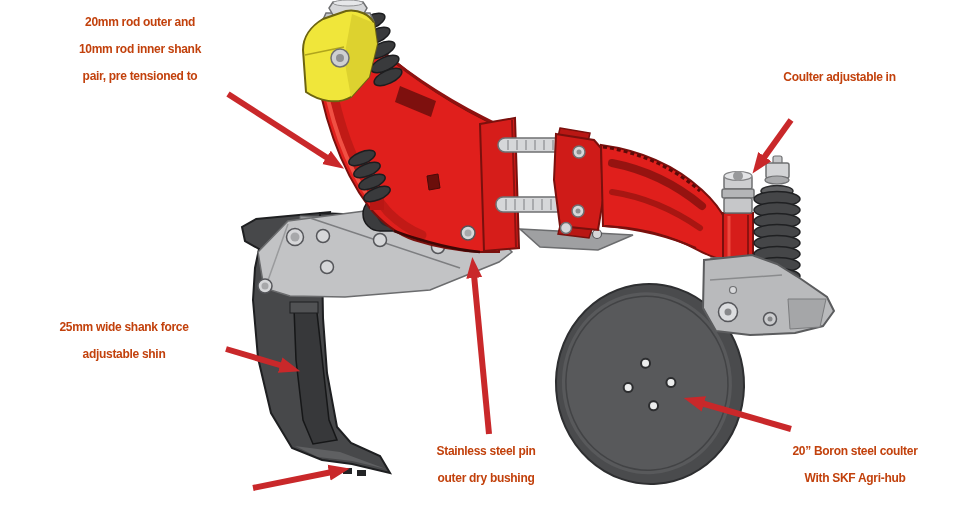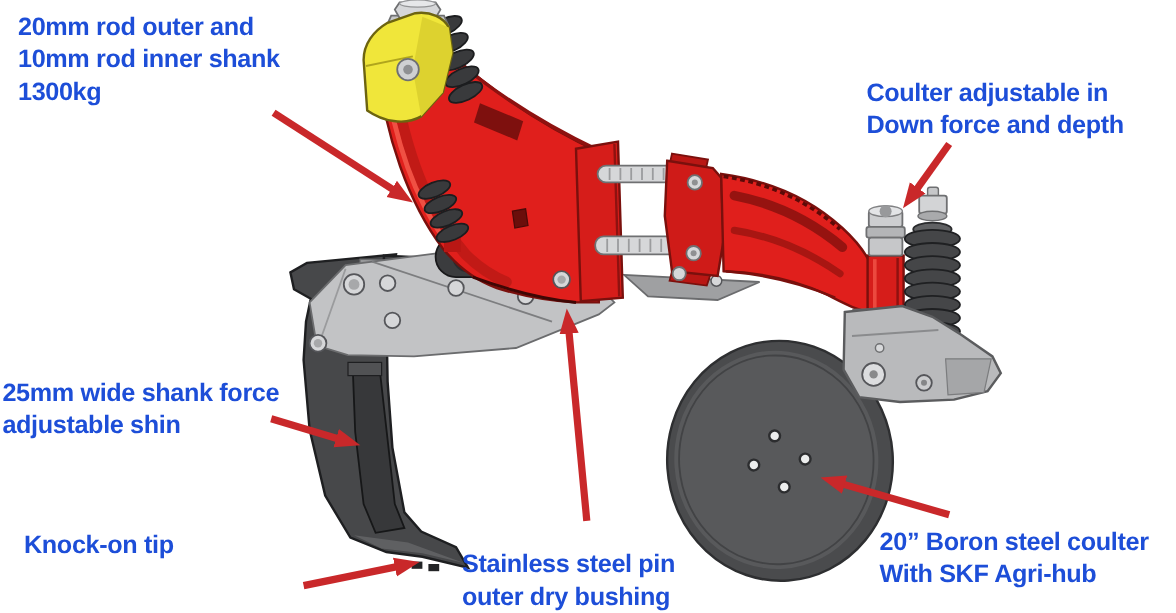--- a/index.html
+++ b/index.html
@@ -5,23 +5,23 @@
   html,body { margin:0; padding:0; }
   body {
     width:980px; height:511px;
     background:#ffffff;
     position:relative; overflow:hidden;
     font-family:"Liberation Sans", sans-serif;
   }
   #canvas { position:absolute; left:0; top:0; width:980px; height:511px; }
   svg { position:absolute; left:0; top:0; }
   .diagram-label {
-    position:absolute; 
-    font-weight:bold; font-size:21px; line-height:27px;
-    color:#1d4ed8; letter-spacing:-0.3px; white-space:nowrap;
+    position:absolute; text-align:center;
+    font-weight:bold; font-size:12px; line-height:27px;
+    color:#c2410c; letter-spacing:-0.3px; white-space:nowrap;
   }
   .diagram-label span { display:block; }
 </style>
 </head>
 <body>
 
 <div id="canvas">
 
   <svg width="980" height="511" viewBox="0 0 980 511">
     <defs>
@@ -201,38 +201,36 @@
       <line x1="226" y1="349" x2="283" y2="366" marker-end="url(#ah)"></line>
       <line x1="253" y1="488" x2="332" y2="472" marker-end="url(#ah)"></line>
       <line x1="489" y1="434" x2="474" y2="275" marker-end="url(#ah)"></line>
       <line x1="791" y1="429" x2="701" y2="403" marker-end="url(#ah)"></line>
     </g>
   </svg>
 
   <div class="diagram-label" style="left:15px; top:9px; width:250px;">
     <span>20mm rod outer and</span>
     <span>10mm rod inner shank</span>
-    <span>1300kg</span>
+    <span>pair, pre tensioned to</span>
   </div>
 
   <div class="diagram-label" style="left:722px; top:64px; width:235px;">
     <span>Coulter adjustable in</span>
-    <span>Down force and depth</span>
   </div>
 
   <div class="diagram-label" style="left:2px; top:314px; width:244px;">
     <span>25mm wide shank force</span>
     <span>adjustable shin</span>
   </div>
 
   <div class="diagram-label" style="left:20px; top:441px; width:245px;">
-    <span>Knock-on tip</span>
-  </div>
-
-  <div class="diagram-label" style="left:385px; top:438px; width:202px;margin-top:19px;">
+  </div>
+
+  <div class="diagram-label" style="left:385px; top:438px; width:202px;">
     <span>Stainless steel pin</span>
     <span>outer dry bushing</span>
   </div>
 
   <div class="diagram-label" style="left:733px; top:438px; width:244px;">
     <span>20” Boron steel coulter</span>
     <span>With SKF Agri-hub</span>
   </div>
 
 </div>

